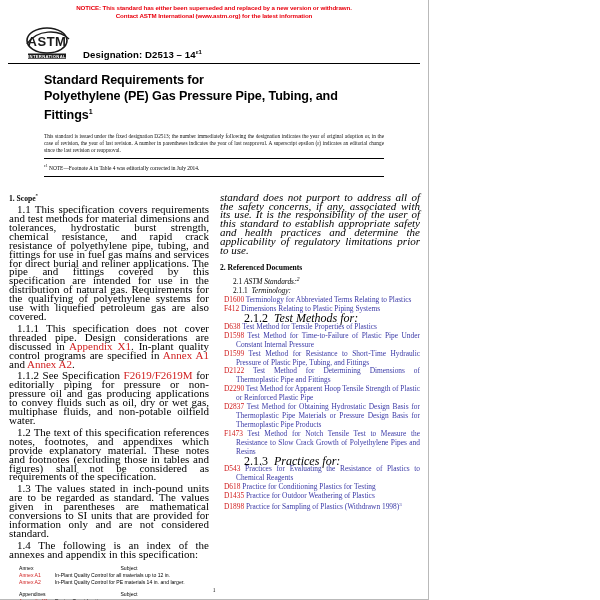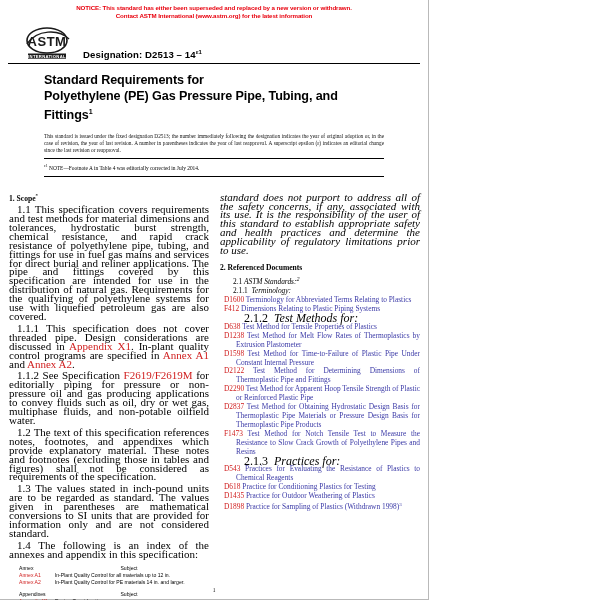--- a/index.html
+++ b/index.html
@@ -302,22 +302,22 @@
       <p class="ref-sub"><span class="num">2.1</span> <span>ASTM Standards:</span><sup>2</sup></p>
 
       <p class="ref-sub"><span class="num">2.1.1</span> &nbsp;<span>Terminology:</span></p>
 
       <p class="ref-item"><span class="code">D1600</span> <span>Terminology for Abbreviated Terms Relating to Plastics</span></p>
       <p class="ref-item"><span class="code">F412</span> <span>Dimensions Relating to Plastic Piping Systems</span></p>
 
       <p class="ref-sub2"><span class="num">2.1.2</span> &nbsp;<span>Test Methods for:</span></p>
 
       <p class="ref-item"><span class="code">D638</span> <span>Test Method for Tensile Properties of Plastics</span></p>
-      <p class="ref-item"><span class="code">D1238</span> <span>Test Method for Melt Flow Rates of Thermoplastics by Extrusion Plastometer</span></p>
       <p class="ref-item"><span class="code">D1598</span> <span>Test Method for Time-to-Failure of Plastic Pipe Under Constant Internal Pressure</span></p>
+      <p class="ref-item"><span class="code">D1599</span> <span>Test Method for Resistance to Short-Time Hydraulic Pressure of Plastic Pipe, Tubing, and Fittings</span></p>
       <p class="ref-item"><span class="code">D2122</span> <span>Test Method for Determining Dimensions of Thermoplastic Pipe and Fittings</span></p>
       <p class="ref-item"><span class="code">D2290</span> <span>Test Method for Apparent Hoop Tensile Strength of Plastic or Reinforced Plastic Pipe</span></p>
       <p class="ref-item"><span class="code">D2837</span> <span>Test Method for Obtaining Hydrostatic Design Basis for Thermoplastic Pipe Materials or Pressure Design Basis for Thermoplastic Pipe Products</span></p>
       <p class="ref-item"><span class="code">F1473</span> <span>Test Method for Notch Tensile Test to Measure the Resistance to Slow Crack Growth of Polyethylene Pipes and Resins</span></p>
 
       <p class="ref-sub2"><span class="num">2.1.3</span> &nbsp;<span>Practices for:</span></p>
 
       <p class="ref-item"><span class="code">D543</span> <span>Practices for Evaluating the Resistance of Plastics to Chemical Reagents</span></p>
       <p class="ref-item"><span class="code">D618</span> <span>Practice for Conditioning Plastics for Testing</span></p>
       <p class="ref-item"><span class="code">D1435</span> <span>Practice for Outdoor Weathering of Plastics</span></p>

